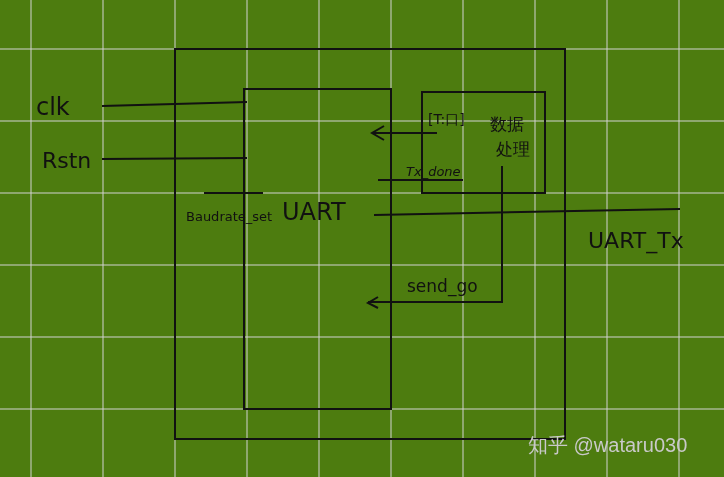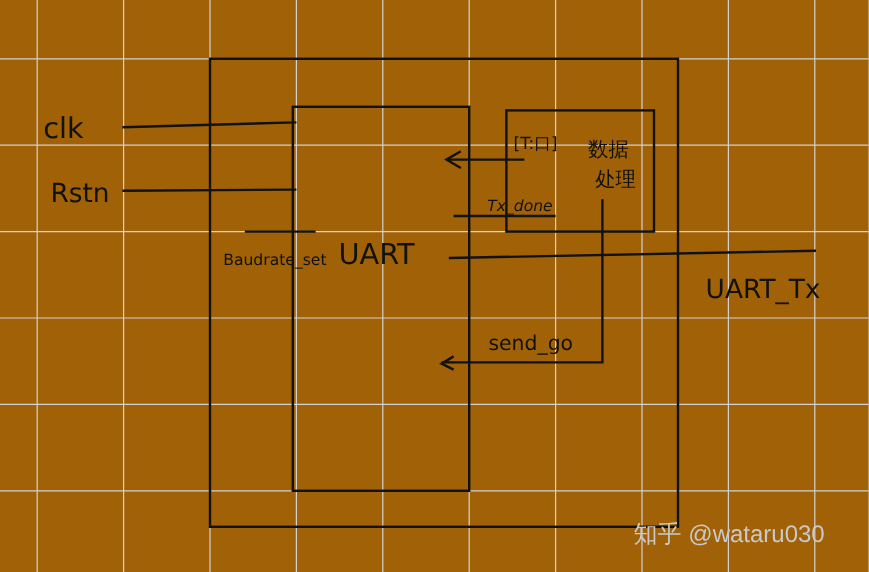--- a/index.html
+++ b/index.html
@@ -1,16 +1,16 @@
 <!DOCTYPE html>
 <html><head>
 <meta charset="utf-8">
 <style>
   html,body{margin:0;padding:0;background:#ffffff;}
-  #canvas{position:relative;width:724px;height:477px;overflow:hidden;background:#a16207;}
+  #canvas{position:relative;width:724px;height:477px;overflow:hidden;background:#4d7c0f;}
   svg{position:absolute;left:0;top:0;}
   .hw{font-family:"DejaVu Sans",sans-serif;fill:#111;}
   .wm{font-family:"Liberation Sans",sans-serif;fill:#c9c9c9;}
 </style>
 </head>
 <body>
 
 <div id="canvas">
 <svg width="724" height="477" viewBox="0 0 724 477">
 

